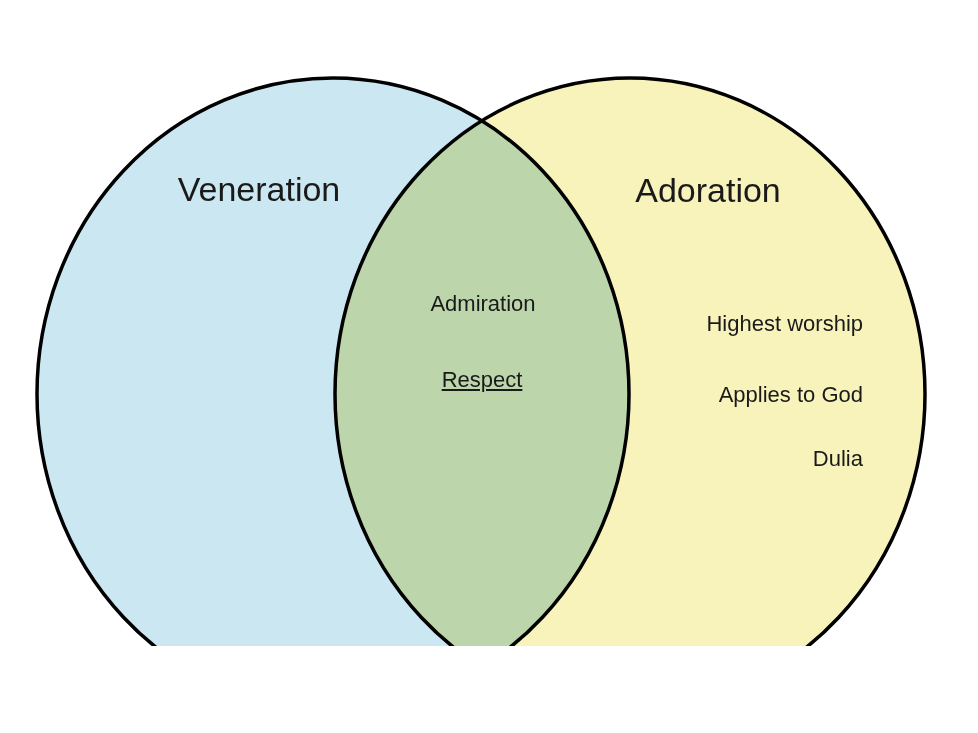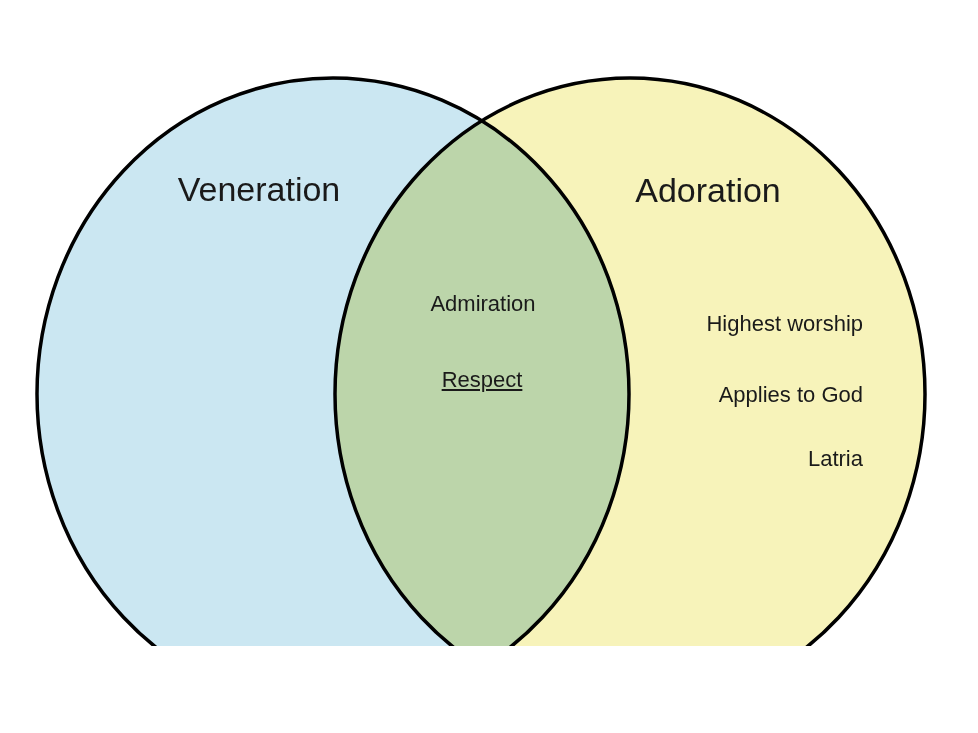--- a/index.html
+++ b/index.html
@@ -85,15 +85,15 @@
 
   <div class="label circle-title title-left">Veneration</div>
   <div class="label circle-title title-right">Adoration</div>
 
 
   <div class="label body-text mid-item-1">Admiration</div>
   <div class="label body-text mid-item-2">Respect</div>
 
   <div class="label body-text right-item right-item-1">Highest worship</div>
   <div class="label body-text right-item right-item-2">Applies to God</div>
-  <div class="label body-text right-item right-item-3">Latria</div>
+  <div class="label body-text right-item right-item-3">Dulia</div>
 
 </div>
 
 </body></html>

